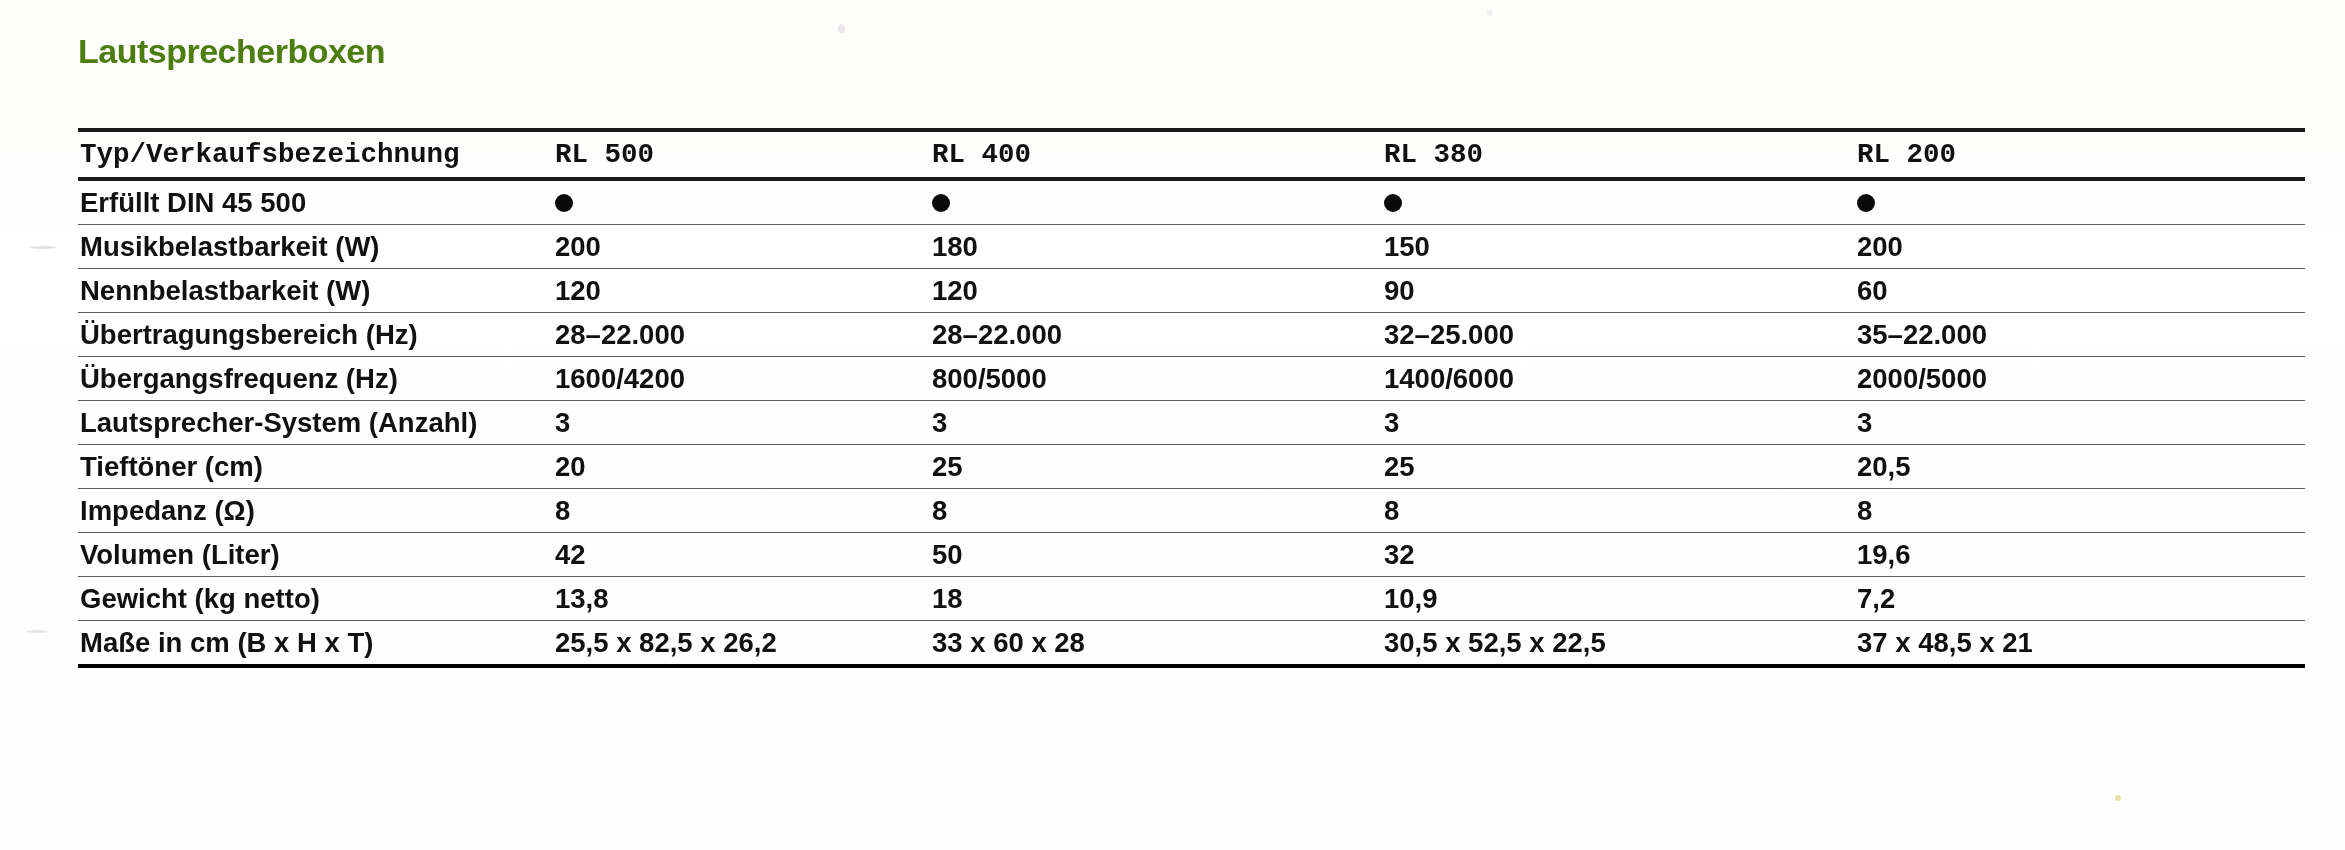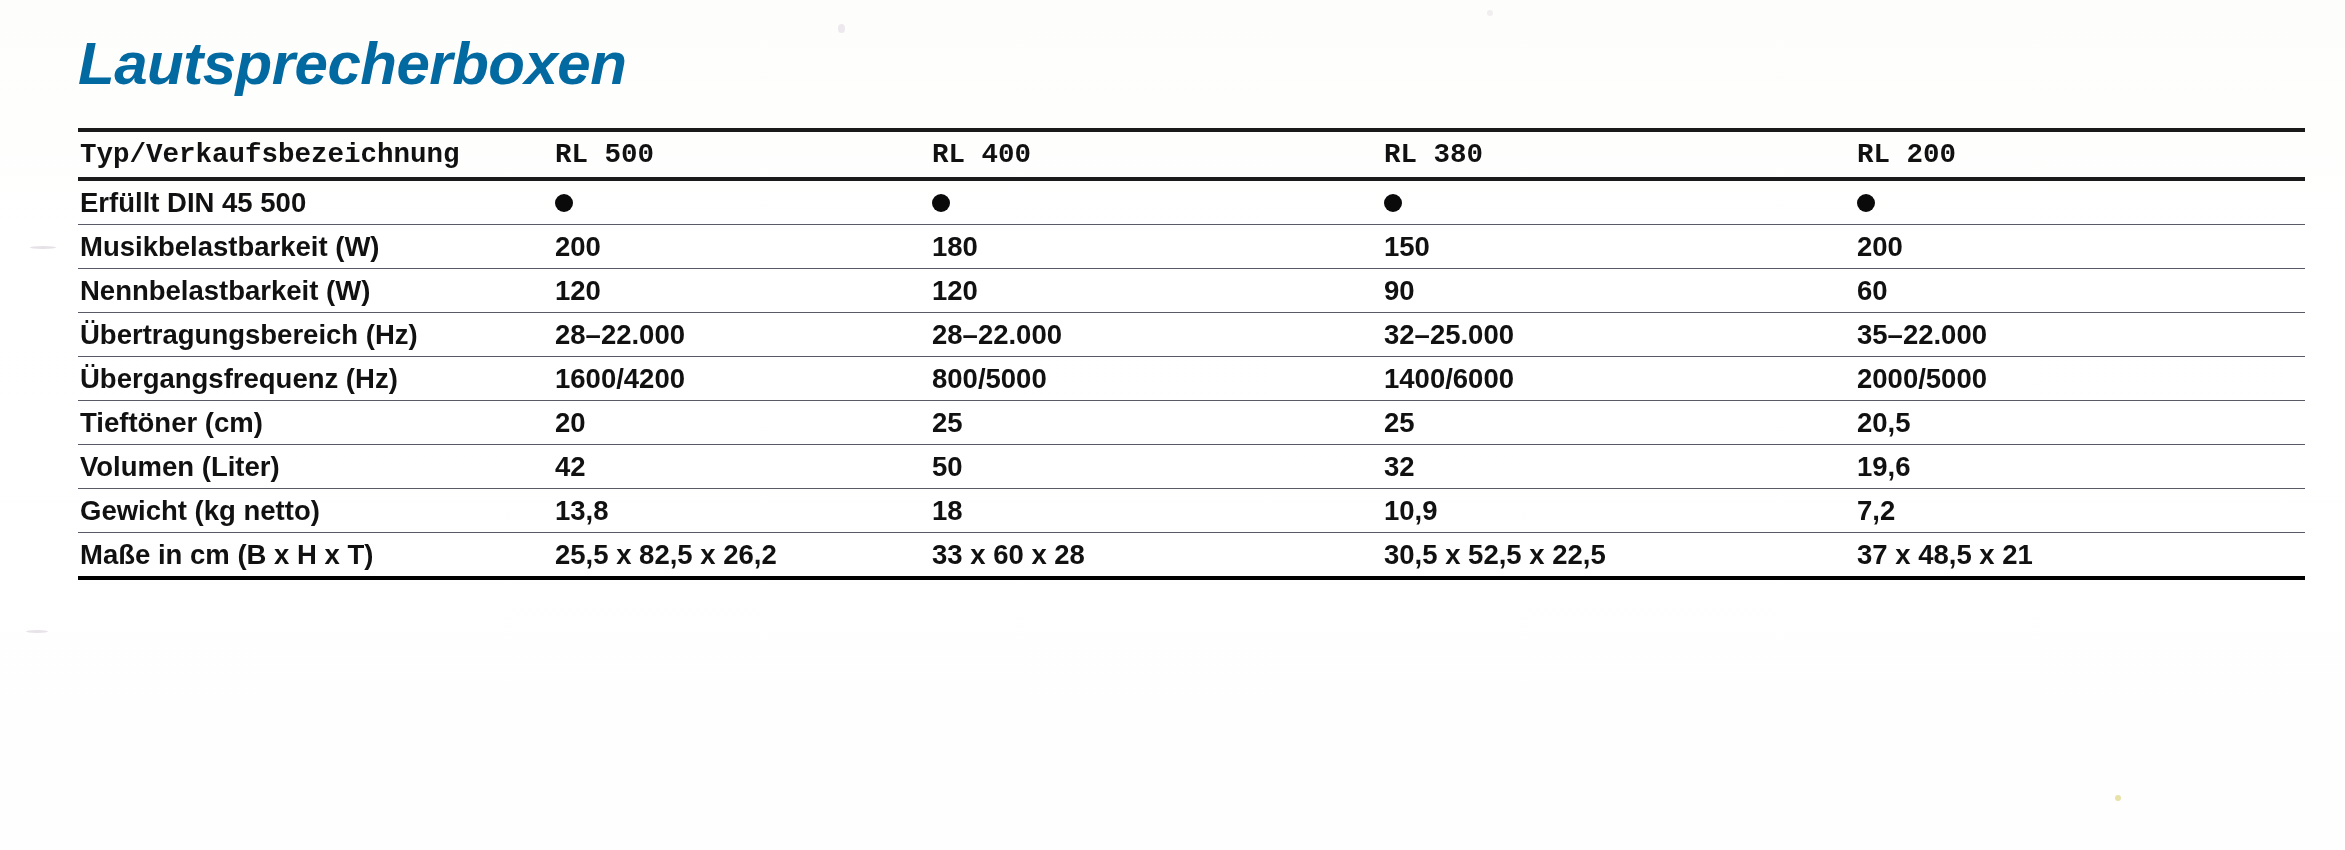--- a/index.html
+++ b/index.html
@@ -28,27 +28,26 @@
     left: 78px;
     top: 0;
     width: 2227px;
     height: 850px;
   }
 
   .doc-title {
     position: absolute;
     left: 0;
     top: 34px;
-    font-size: 60px;
+    font-size: 34px;
     font-weight: 700;
     letter-spacing: -0.5px;
     line-height: 1;
-    color: #0369a1;
+    color: #4d7c0f;
     white-space: nowrap;
-    font-style: italic;
   }
 
   table.spec {
     position: absolute;
     left: 0;
     top: 128px;
     width: 2227px;
     border-collapse: collapse;
     table-layout: fixed;
   }
@@ -157,27 +156,41 @@
           <td>35–22.000</td>
         </tr>
         <tr>
           <td>Übergangsfrequenz (Hz)</td>
           <td>1600/4200</td>
           <td>800/5000</td>
           <td>1400/6000</td>
           <td>2000/5000</td>
         </tr>
         <tr>
+          <td>Lautsprecher-System (Anzahl)</td>
+          <td>3</td>
+          <td>3</td>
+          <td>3</td>
+          <td>3</td>
+        </tr>
+        <tr>
           <td>Tieftöner (cm)</td>
           <td>20</td>
           <td>25</td>
           <td>25</td>
           <td>20,5</td>
         </tr>
         <tr>
+          <td>Impedanz (Ω)</td>
+          <td>8</td>
+          <td>8</td>
+          <td>8</td>
+          <td>8</td>
+        </tr>
+        <tr>
           <td>Volumen (Liter)</td>
           <td>42</td>
           <td>50</td>
           <td>32</td>
           <td>19,6</td>
         </tr>
         <tr>
           <td>Gewicht (kg netto)</td>
           <td>13,8</td>
           <td>18</td>

